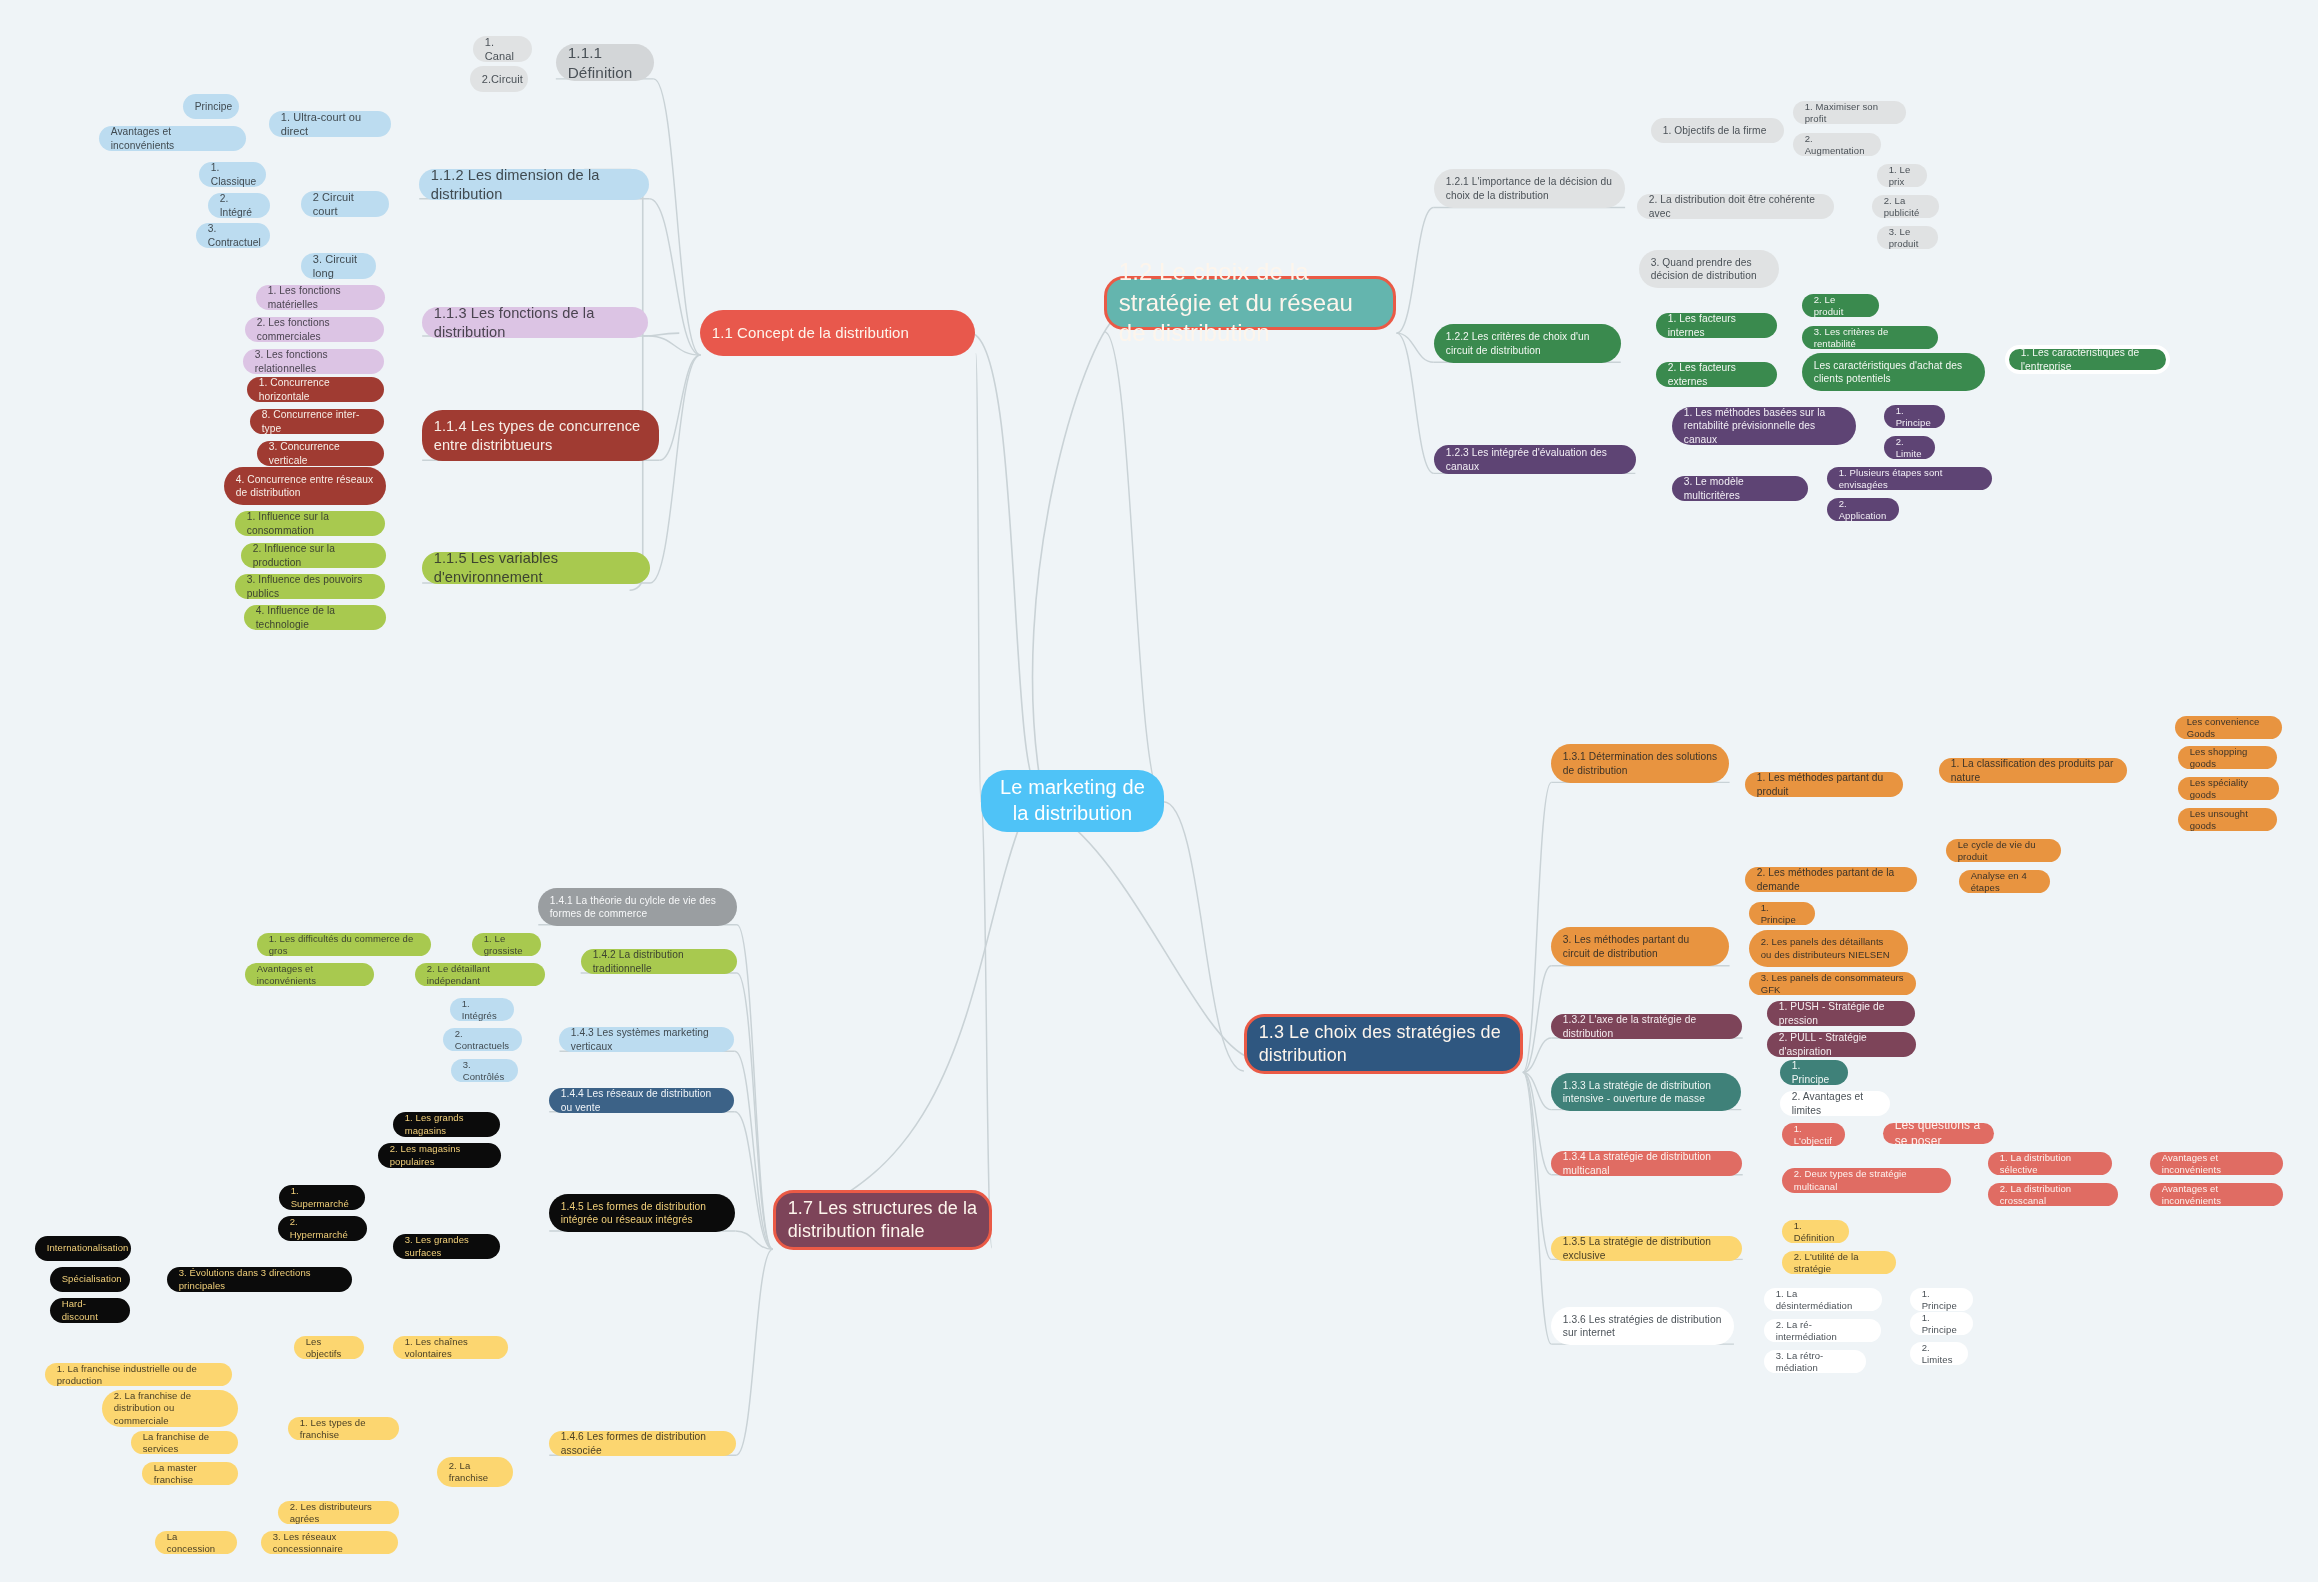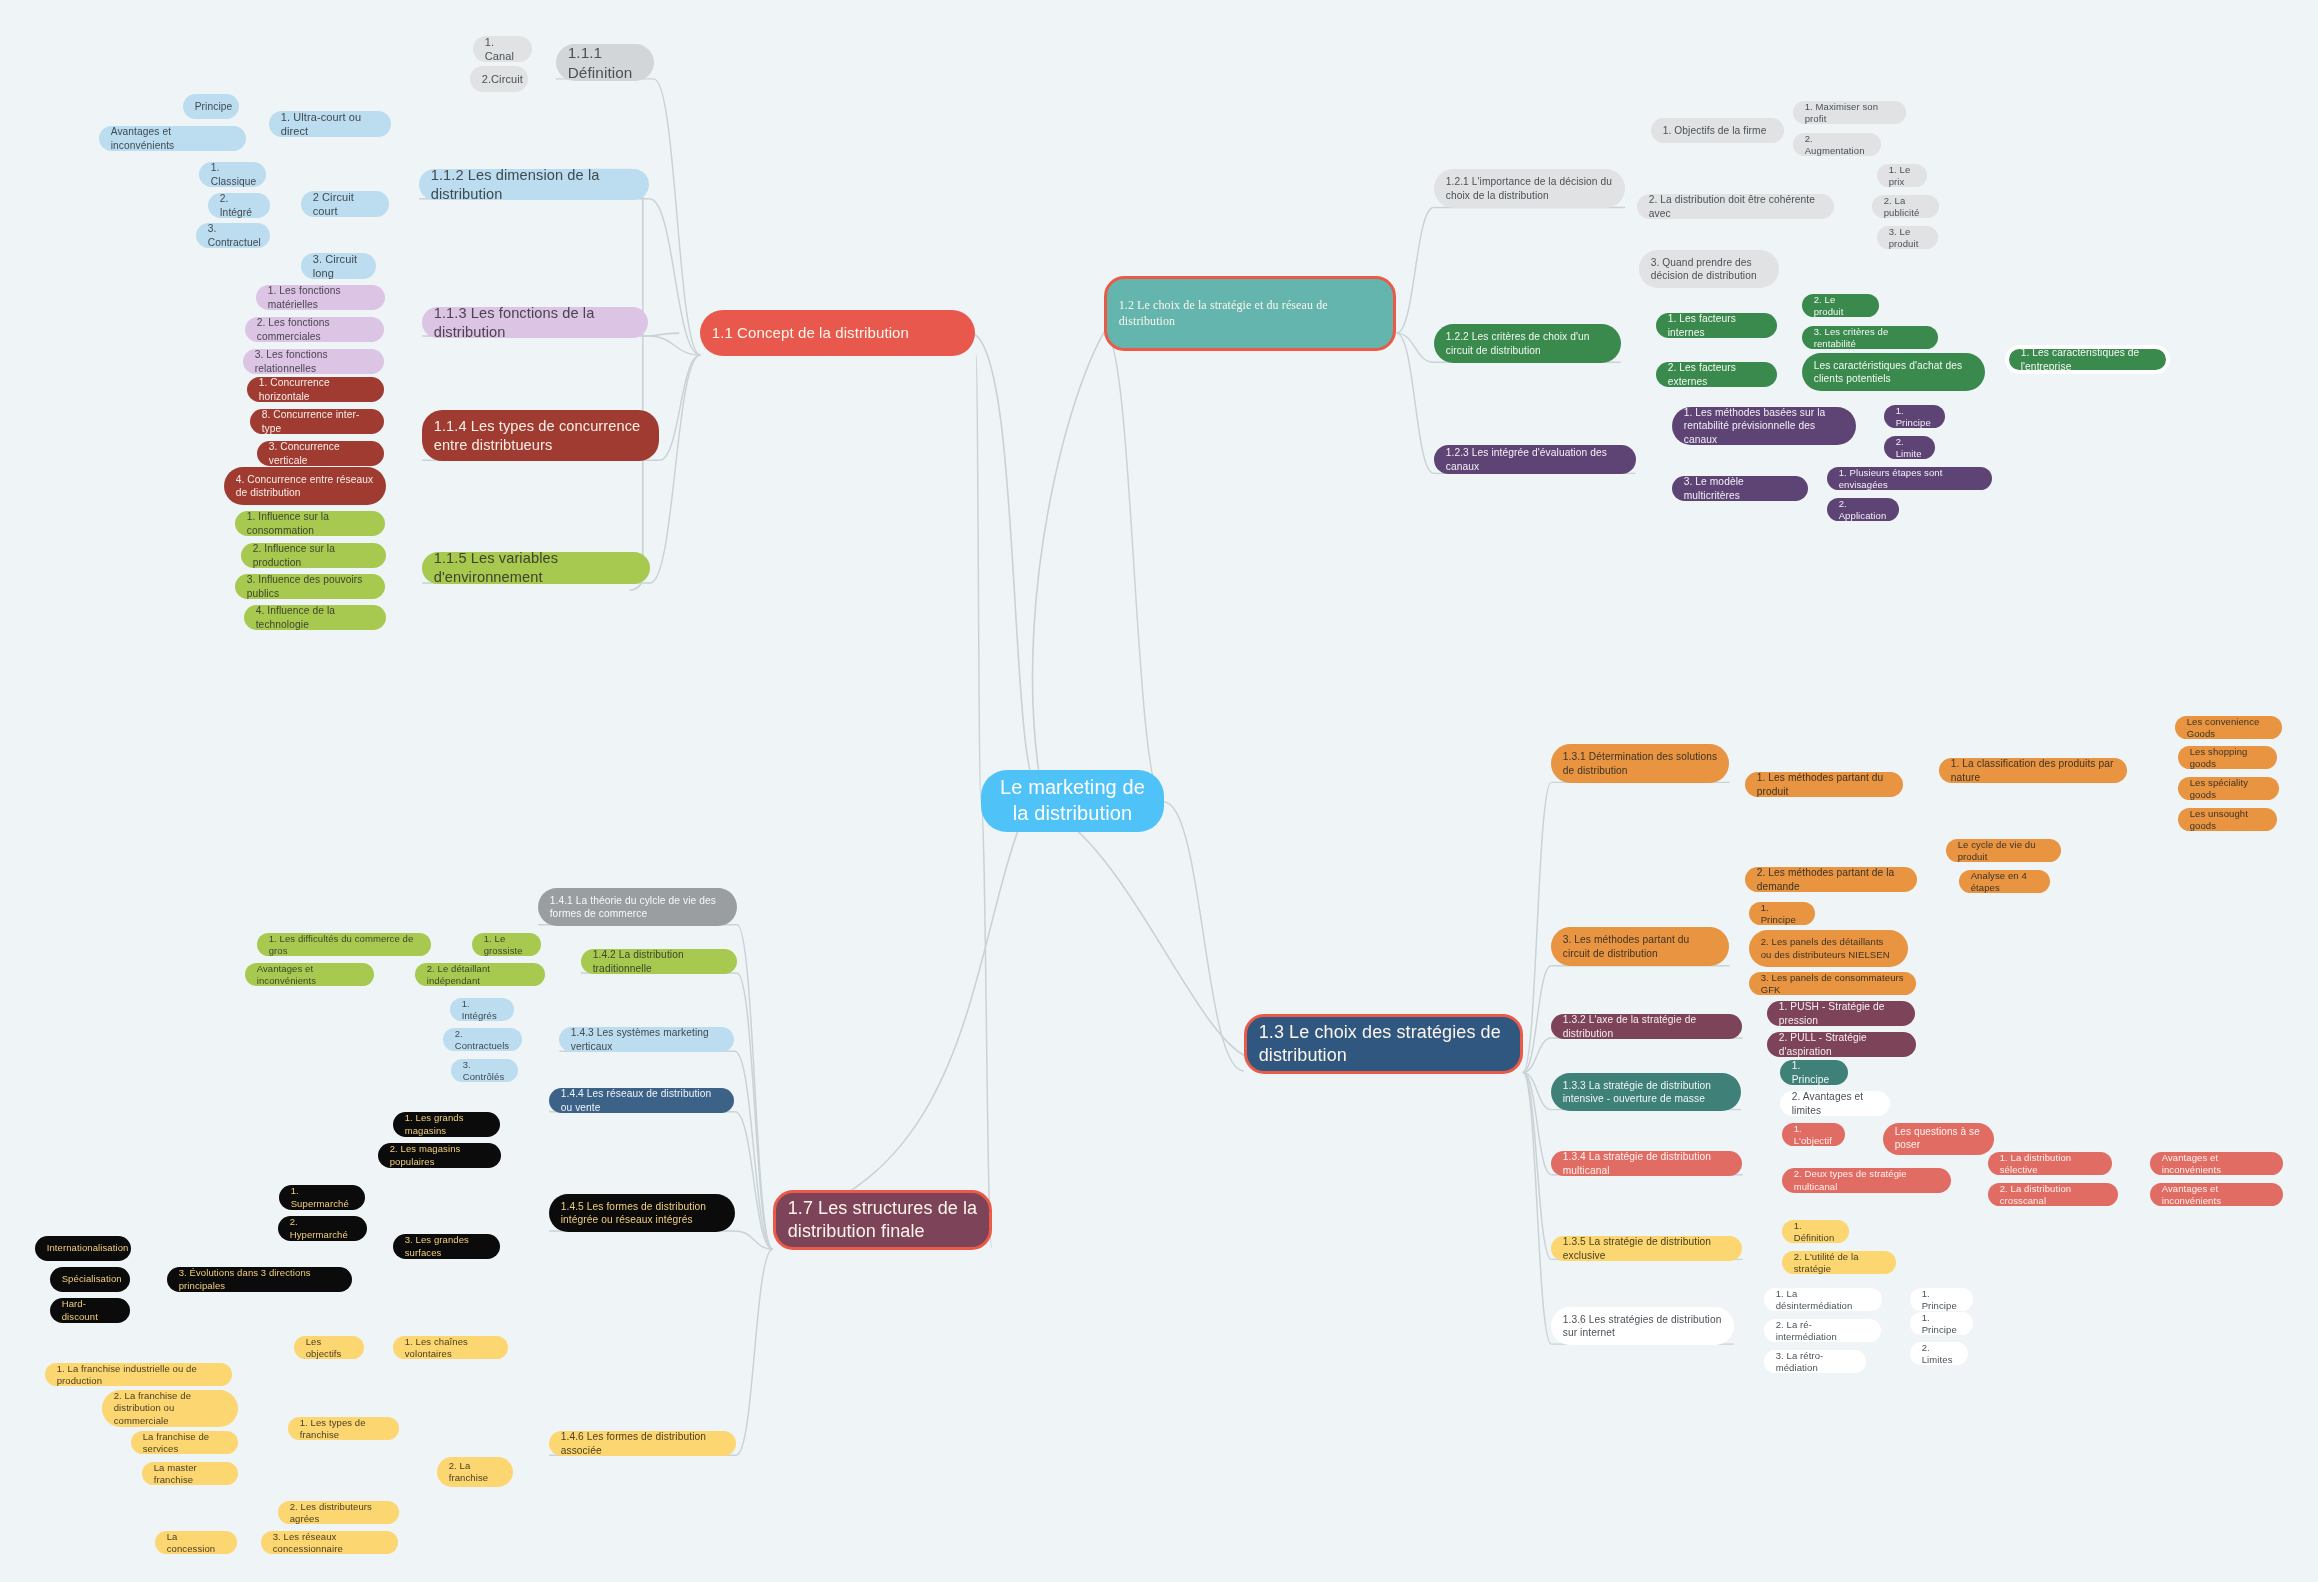--- a/index.html
+++ b/index.html
@@ -148,21 +148,21 @@
 <div class="node c-darkred" style="left:250px;top:409px;width:134px;height:25px;font-size:10.2px;">8. Concurrence inter-type</div>
 <div class="node c-darkred" style="left:257px;top:441px;width:127px;height:25px;font-size:10.2px;">3. Concurrence verticale</div>
 <div class="node c-darkred multi" style="left:224px;top:467px;width:162px;height:38px;font-size:10.2px;">4. Concurrence entre réseaux de distribution</div>
 
 <div class="node c-green" style="left:422px;top:552px;width:228px;height:32px;font-size:14.6px;">1.1.5 Les variables d'environnement</div>
 <div class="node c-green" style="left:235px;top:511px;width:150px;height:25px;font-size:10.2px;">1. Influence sur la consommation</div>
 <div class="node c-green" style="left:241px;top:543px;width:145px;height:25px;font-size:10.2px;">2. Influence sur la production</div>
 <div class="node c-green" style="left:235px;top:574px;width:150px;height:25px;font-size:10.2px;">3. Influence des pouvoirs publics</div>
 <div class="node c-green" style="left:244px;top:605px;width:142px;height:25px;font-size:10.2px;">4. Influence de la technologie</div>
 
-<div class="node c-teal-b multi" style="left:1104px;top:276px;width:292px;height:75px;font-size:12px;font-family:Liberation Serif, serif;">1.2 Le choix de la stratégie et du réseau de distribution</div>
+<div class="node c-teal-b multi" style="left:1104px;top:276px;width:292px;height:54px;font-size:24px;">1.2 Le choix de la stratégie et du réseau de distribution</div>
 
 <div class="node c-gray2 multi" style="left:1434px;top:169px;width:191px;height:39px;font-size:10.2px;">1.2.1 L'importance de la décision du choix de la distribution</div>
 <div class="node c-gray2" style="left:1651px;top:118px;width:133px;height:25px;font-size:10.2px;">1. Objectifs de la firme</div>
 <div class="node c-gray2" style="left:1793px;top:101px;width:113px;height:23.4px;font-size:9.5px;">1. Maximiser son profit</div>
 <div class="node c-gray2" style="left:1793px;top:133px;width:88px;height:23.4px;font-size:9.5px;">2. Augmentation</div>
 <div class="node c-gray2" style="left:1637px;top:194px;width:197px;height:25px;font-size:10.2px;">2. La distribution doit être cohérente avec</div>
 <div class="node c-gray2" style="left:1877px;top:164px;width:50px;height:23.4px;font-size:9.5px;">1. Le prix</div>
 <div class="node c-gray2" style="left:1872px;top:195px;width:67px;height:23.4px;font-size:9.5px;">2. La publicité</div>
 <div class="node c-gray2" style="left:1877px;top:226px;width:61px;height:23.4px;font-size:9.5px;">3. Le produit</div>
 <div class="node c-gray2 multi" style="left:1639px;top:250px;width:140px;height:38px;font-size:10.2px;">3. Quand prendre des décision de distribution</div>
@@ -204,21 +204,21 @@
 <div class="node c-wine" style="left:1551px;top:1014px;width:191px;height:25px;font-size:10.2px;">1.3.2 L'axe de la stratégie de distribution</div>
 <div class="node c-wine" style="left:1767px;top:1001px;width:148px;height:25px;font-size:10.2px;">1. PUSH - Stratégie de pression</div>
 <div class="node c-wine" style="left:1767px;top:1032px;width:149px;height:25px;font-size:10.2px;">2. PULL - Stratégie d'aspiration</div>
 
 <div class="node c-tealm multi" style="left:1551px;top:1073px;width:190px;height:38px;font-size:10.2px;">1.3.3 La stratégie de distribution intensive - ouverture de masse</div>
 <div class="node c-tealm" style="left:1780px;top:1060px;width:68px;height:25px;font-size:10.2px;">1. Principe</div>
 <div class="node c-white" style="left:1780px;top:1091px;width:110px;height:25px;font-size:10.2px;">2. Avantages et limites</div>
 
 <div class="node c-salmon" style="left:1551px;top:1151px;width:191px;height:25px;font-size:10.2px;">1.3.4 La stratégie de distribution multicanal</div>
 <div class="node c-salmon" style="left:1782px;top:1123px;width:63px;height:23.4px;font-size:9.5px;">1. L'objectif</div>
-<div class="node c-salmon" style="left:1883px;top:1123px;width:111px;height:32px;font-size:10px;">Les questions à se poser</div>
+<div class="node c-salmon" style="left:1883px;top:1123px;width:111px;height:21px;font-size:12px;">Les questions à se poser</div>
 <div class="node c-salmon" style="left:1782px;top:1168px;width:169px;height:25px;font-size:9.5px;">2. Deux types de stratégie multicanal</div>
 <div class="node c-salmon" style="left:1988px;top:1152px;width:124px;height:23.4px;font-size:9.5px;">1. La distribution sélective</div>
 <div class="node c-salmon" style="left:2150px;top:1152px;width:133px;height:23.4px;font-size:9.5px;">Avantages et inconvénients</div>
 <div class="node c-salmon" style="left:1988px;top:1183px;width:130px;height:23.4px;font-size:9.5px;">2. La distribution crosscanal</div>
 <div class="node c-salmon" style="left:2150px;top:1183px;width:133px;height:23.4px;font-size:9.5px;">Avantages et inconvénients</div>
 
 <div class="node c-yellow" style="left:1551px;top:1236px;width:191px;height:25px;font-size:10.2px;">1.3.5 La stratégie de distribution exclusive</div>
 <div class="node c-yellow" style="left:1782px;top:1220px;width:67px;height:23.4px;font-size:9.5px;">1. Définition</div>
 <div class="node c-yellow" style="left:1782px;top:1251px;width:114px;height:23.4px;font-size:9.5px;">2. L'utilité de la stratégie</div>
 

